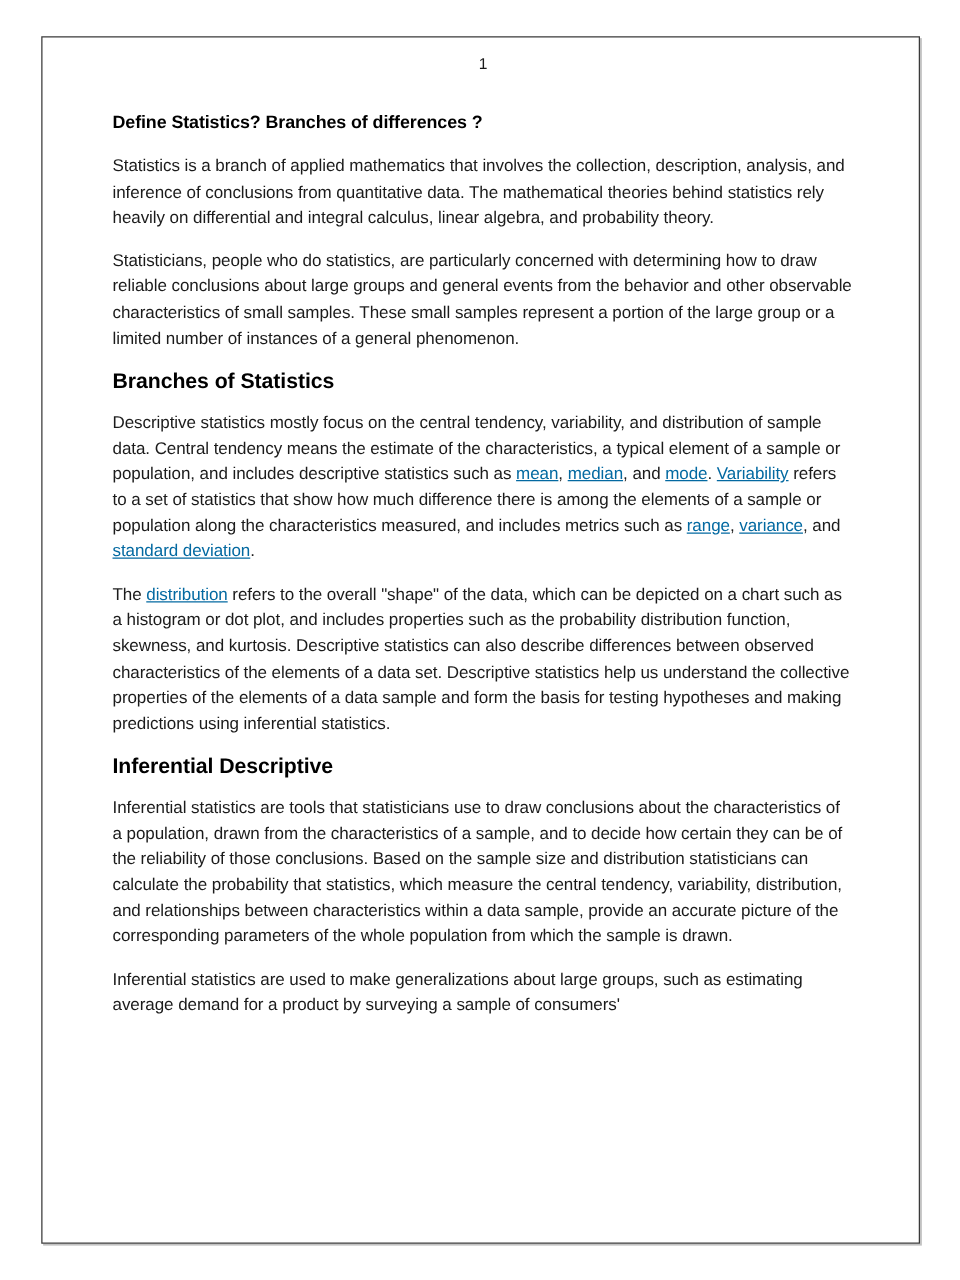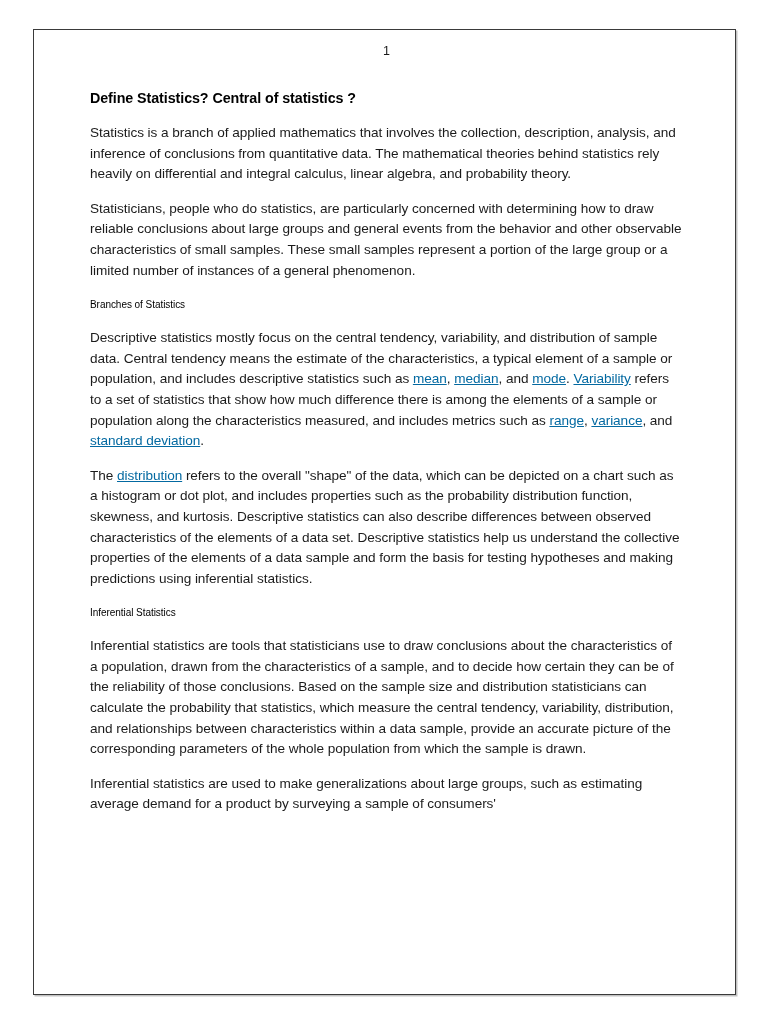--- a/index.html
+++ b/index.html
@@ -59,22 +59,22 @@
   h1.doc-heading {
     font-size: 14.3px;
     font-weight: bold;
     color: #000000;
     margin: 0 0 15px 0;
     line-height: 19px;
     letter-spacing: -0.08px;
   }
 
   h2.doc-subheading {
-    font-size: 10px;
-    font-weight: normal;
+    font-size: 17px;
+    font-weight: bold;
     color: #000000;
     margin: 0 0 14px 0;
     line-height: 19px;
     letter-spacing: -0.05px;
   }
 
   p.doc-para {
     font-size: 13.6px;
     color: #1b1b1b;
     margin: 0 0 14px 0;
@@ -95,34 +95,34 @@
 <body>
 
 <div class="page-canvas">
   <div class="page-sheet">
     <div class="page-inner">
 
       <div class="page-number">1</div>
 
       <div class="doc-body">
 
-        <h1 class="doc-heading">Define Statistics? Central of statistics ?</h1>
+        <h1 class="doc-heading">Define Statistics? Branches of differences ?</h1>
 
         <p class="doc-para">Statistics is a branch of applied mathematics that involves the collection, description, analysis, and inference of conclusions from quantitative data. The mathematical theories behind statistics rely heavily on differential and integral calculus, linear algebra, and probability theory.</p>
 
         <p class="doc-para">Statisticians, people who do statistics, are particularly concerned with determining how to draw reliable conclusions about large groups and general events from the behavior and other observable characteristics of small samples. These small samples represent a portion of the large group or a limited number of instances of a general phenomenon.</p>
 
         <h2 class="doc-subheading">Branches of Statistics</h2>
 
 
         <p class="doc-para"><span>Descriptive statistics mostly focus on the central tendency, variability, and distribution of sample data. Central tendency means the estimate of the characteristics, a typical element of a sample or population, and includes descriptive statistics such as </span><a class="doc-link" href="#">mean</a><span>, </span><a class="doc-link" href="#">median</a><span>, and </span><a class="doc-link" href="#">mode</a><span>. </span><a class="doc-link" href="#">Variability</a><span> refers to a set of statistics that show how much difference there is among the elements of a sample or population along the characteristics measured, and includes metrics such as </span><a class="doc-link" href="#">range</a><span>, </span><a class="doc-link" href="#">variance</a><span>, and </span><a class="doc-link" href="#">standard deviation</a><span>.</span></p>
 
         <p class="doc-para"><span>The </span><a class="doc-link" href="#">distribution</a><span> refers to the overall "shape" of the data, which can be depicted on a chart such as a histogram or dot plot, and includes properties such as the probability distribution function, skewness, and kurtosis. Descriptive statistics can also describe differences between observed characteristics of the elements of a data set. Descriptive statistics help us understand the collective properties of the elements of a data sample and form the basis for testing hypotheses and making predictions using inferential statistics.</span></p>
 
-        <h2 class="doc-subheading">Inferential Statistics</h2>
+        <h2 class="doc-subheading">Inferential Descriptive</h2>
 
         <p class="doc-para">Inferential statistics are tools that statisticians use to draw conclusions about the characteristics of a population, drawn from the characteristics of a sample, and to decide how certain they can be of the reliability of those conclusions. Based on the sample size and distribution statisticians can calculate the probability that statistics, which measure the central tendency, variability, distribution, and relationships between characteristics within a data sample, provide an accurate picture of the corresponding parameters of the whole population from which the sample is drawn.</p>
 
         <p class="doc-para">Inferential statistics are used to make generalizations about large groups, such as estimating average demand for a product by surveying a sample of consumers'</p>
 
       </div>
     </div>
   </div>
 </div>
 

